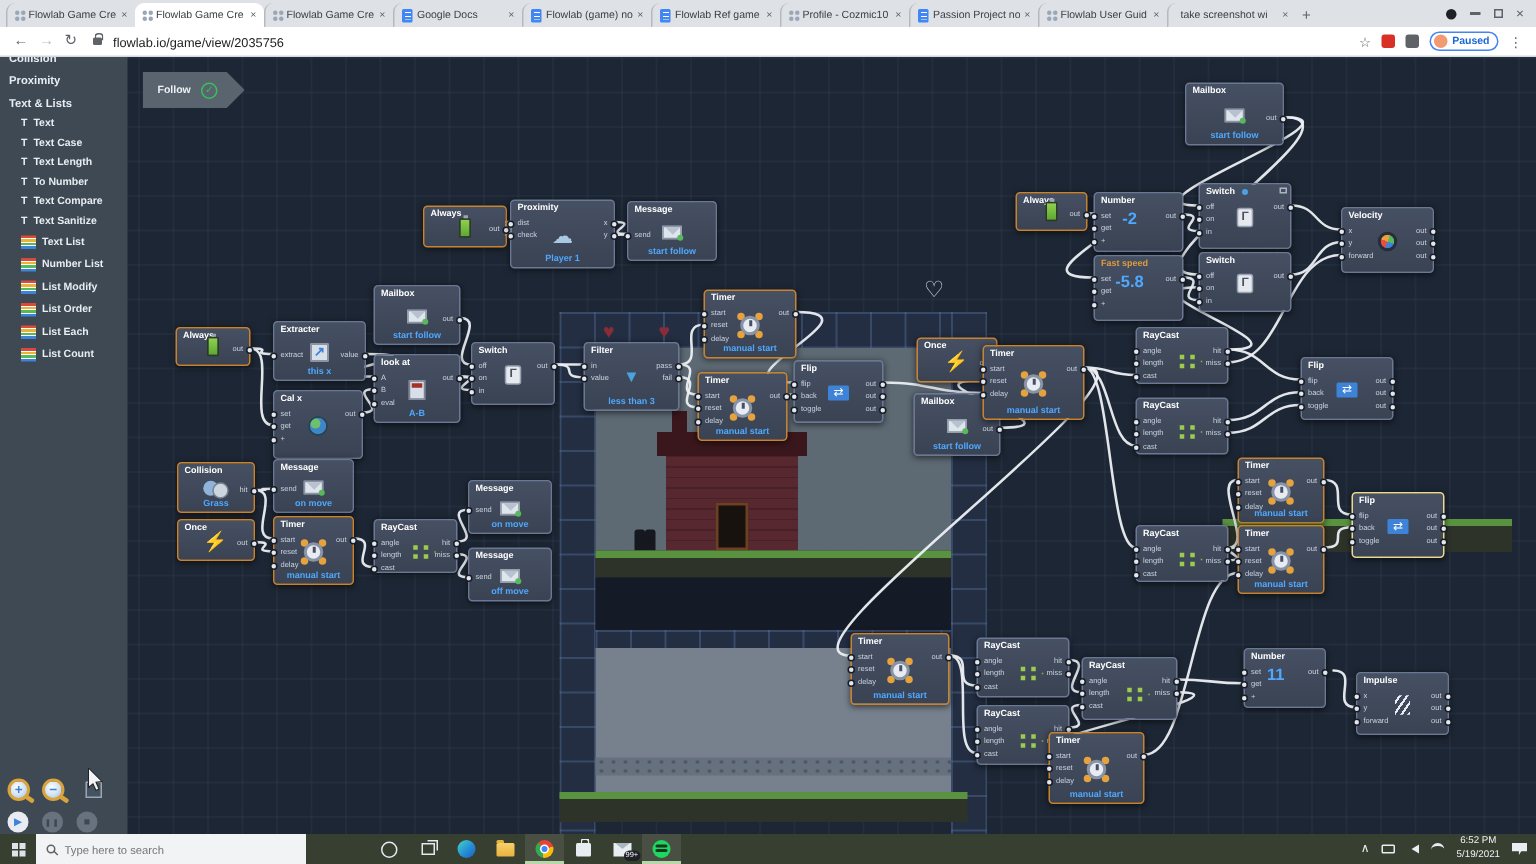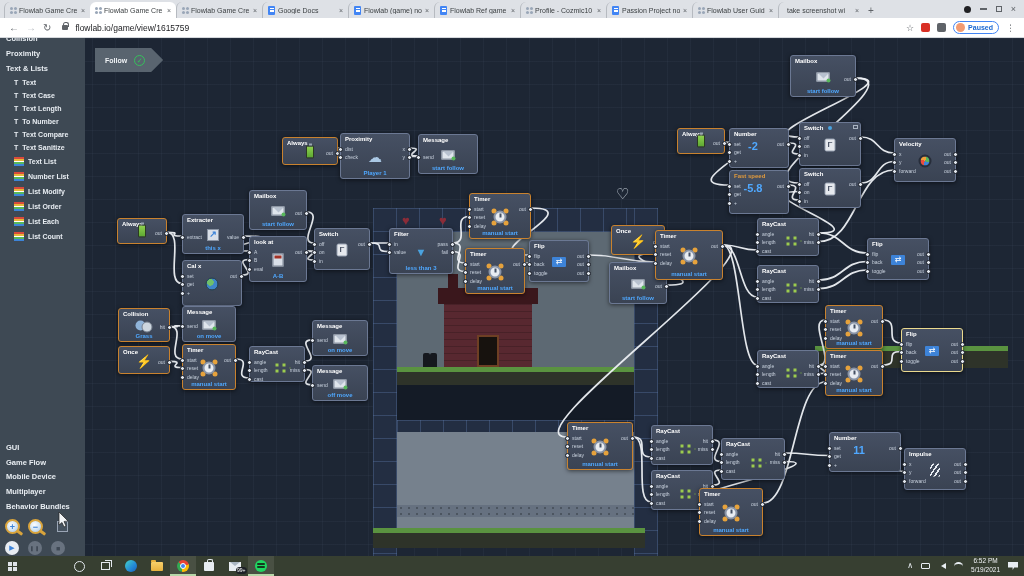--- a/index.html
+++ b/index.html
@@ -218,21 +218,21 @@
       <span class="min-ico"></span>
       <span class="max-ico"></span>
       <span class="x-ico">×</span>
     </div>
   </div>
   <div class="toolbar">
     <span class="nav-ico">←</span>
     <span class="nav-ico dis">→</span>
     <span class="nav-ico">↻</span>
     <span class="lock-icon"></span>
-    <span class="url">flowlab.io/game/view/1615759</span>
+    <span class="url">flowlab.io/game/view/2035756</span>
     <span class="star-ico">☆</span>
     <span class="ext-red"></span>
     <span class="ext-gray"></span>
     <span class="profile-chip">
       <span class="avatar"></span>
       <span class="paused-txt">Paused</span>
     </span>
     <span class="menu-dots">⋮</span>
   </div>
 </div>
@@ -726,21 +726,21 @@
         <div class="ns">manual start</div>
         <span class="dot-port" style="left: -3px; top: 12.5px;"></span>
         <span class="pl" style="left: 4px; top: 12.5px;">start</span>
         <span class="dot-port" style="left: -3px; top: 21px;"></span>
         <span class="pl" style="left: 4px; top: 21px;">reset</span>
         <span class="dot-port" style="left: -3px; top: 29.5px;"></span>
         <span class="pl" style="left: 4px; top: 29.5px;">delay</span>
         <span class="dot-port" style="right: -3px; top: 12.5px;"></span>
         <span class="pl" style="right: 4px; top: 12.5px;">out</span>
       </div>
-      <div class="node" style="left: 829px; top: 394px; width: 72px; height: 40px;">
+      <div class="node" style="left: 829px; top: 394px; width: 55px; height: 40px;">
         <div class="nt">Number</div>
         <div class="nv">11</div>
         <span class="dot-port" style="left: -3px; top: 12.5px;"></span>
         <span class="pl" style="left: 4px; top: 12.5px;">set</span>
         <span class="dot-port" style="left: -3px; top: 21px;"></span>
         <span class="pl" style="left: 4px; top: 21px;">get</span>
         <span class="dot-port" style="left: -3px; top: 29.5px;"></span>
         <span class="pl" style="left: 4px; top: 29.5px;">+</span>
         <span class="dot-port" style="right: -3px; top: 12.5px;"></span>
         <span class="pl" style="right: 4px; top: 12.5px;">out</span>
@@ -881,27 +881,20 @@
       <div class="sb-item">
         <span class="sb-ico list-icon"></span>
         <span>List Each</span>
       </div>
       <div class="sb-item">
         <span class="sb-ico list-icon"></span>
         <span>List Count</span>
       </div>
     </div>
   <div class="sb-bottom">
-    <div>
-        <div class="sb-cat">GUI</div>
-        <div class="sb-cat">Game Flow</div>
-        <div class="sb-cat">Mobile Device</div>
-        <div class="sb-cat">Multiplayer</div>
-        <div class="sb-cat">Behavior Bundles</div>
-      </div>
     <div class="sb-tools">
       <span class="mag-btn"></span>
       <span class="mag-btn minus"></span>
       <span class="checkbox"></span>
     </div>
     <div class="sb-playback">
       <span class="pb play-btn"></span>
       <span class="pb pause-btn"></span>
       <span class="pb stop-btn"></span>
     </div>
@@ -909,20 +902,24 @@
   </div>
   <svg id="cursor" width="11" height="16" viewBox="0 0 11 16">
     <path d="M1 0 L10 9 L6 9.5 L8 14 L6 15 L4 10.5 L1 13 Z" fill="#f2f4f7" stroke="#222" stroke-width="0.7"></path>
   </svg>
 </div>
 
 <div id="taskbar">
   <div class="tb-btn">
       <span class="win-icon"></span>
     </div>
+  <div class="search-box">
+    <span class="mag-s"></span>
+    <input placeholder="Type here to search" style="">
+  </div>
   <div style="display:flex;align-items:stretch;margin-left:42px;">
       <div class="tb-app">
         <span class="cortana-icon"></span>
       </div>
       <div class="tb-app">
         <span class="taskview-icon"></span>
       </div>
       <div class="tb-app">
         <span class="edge-icon"></span>
       </div>

